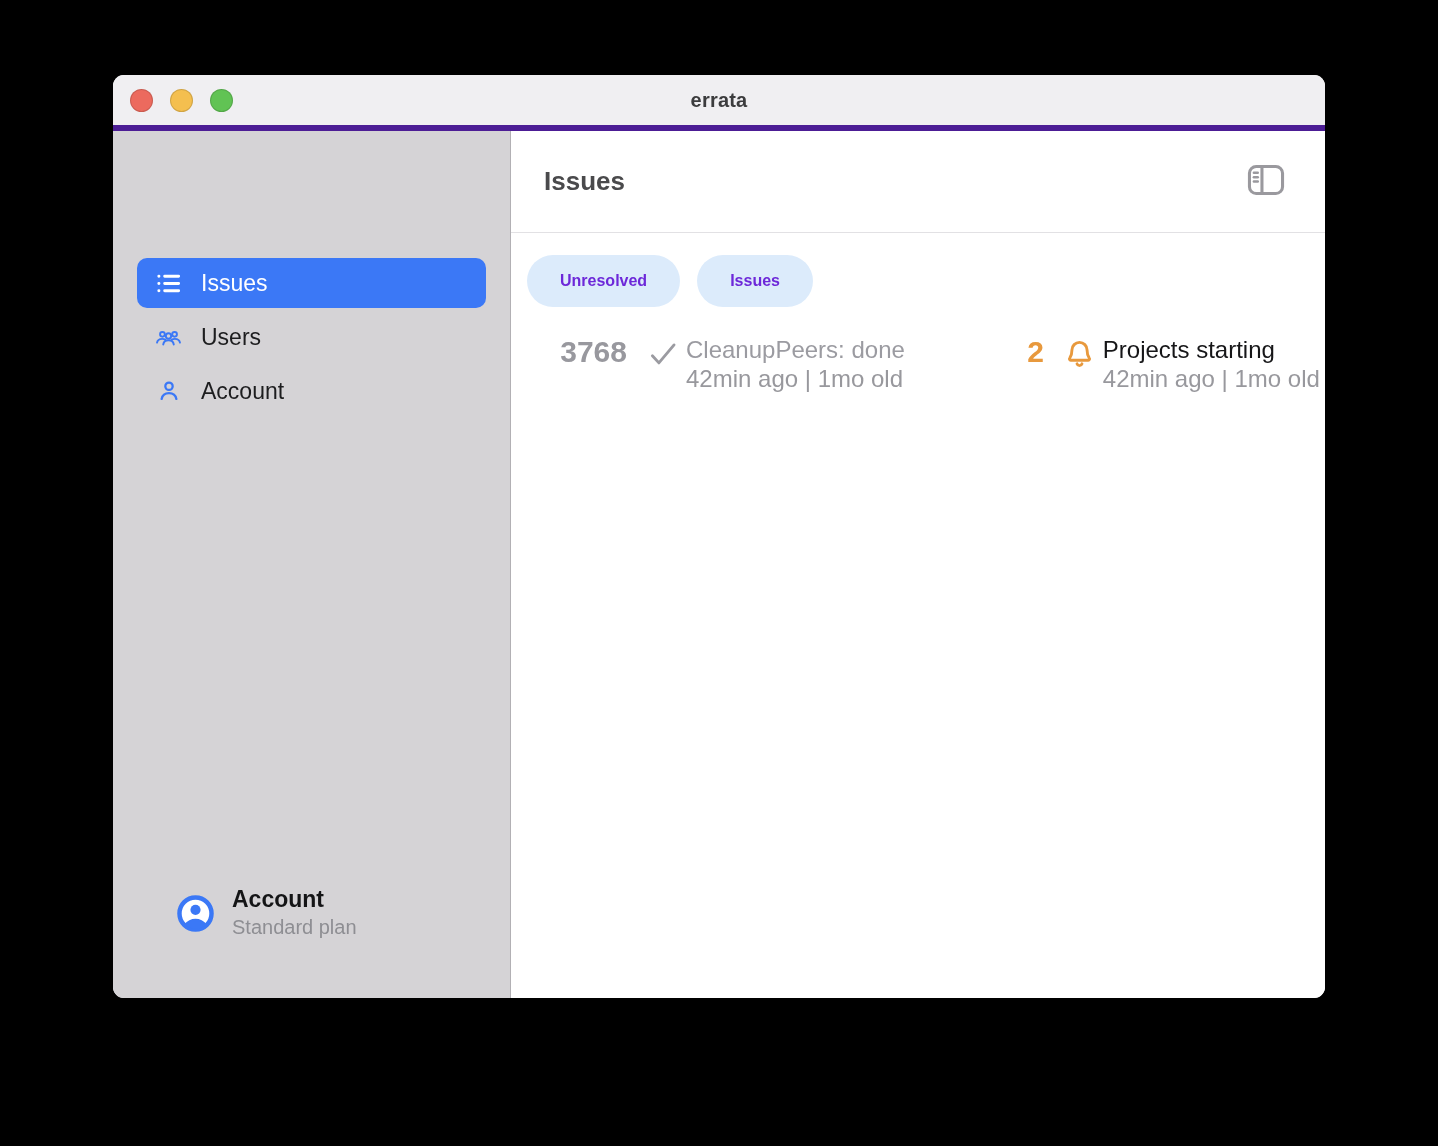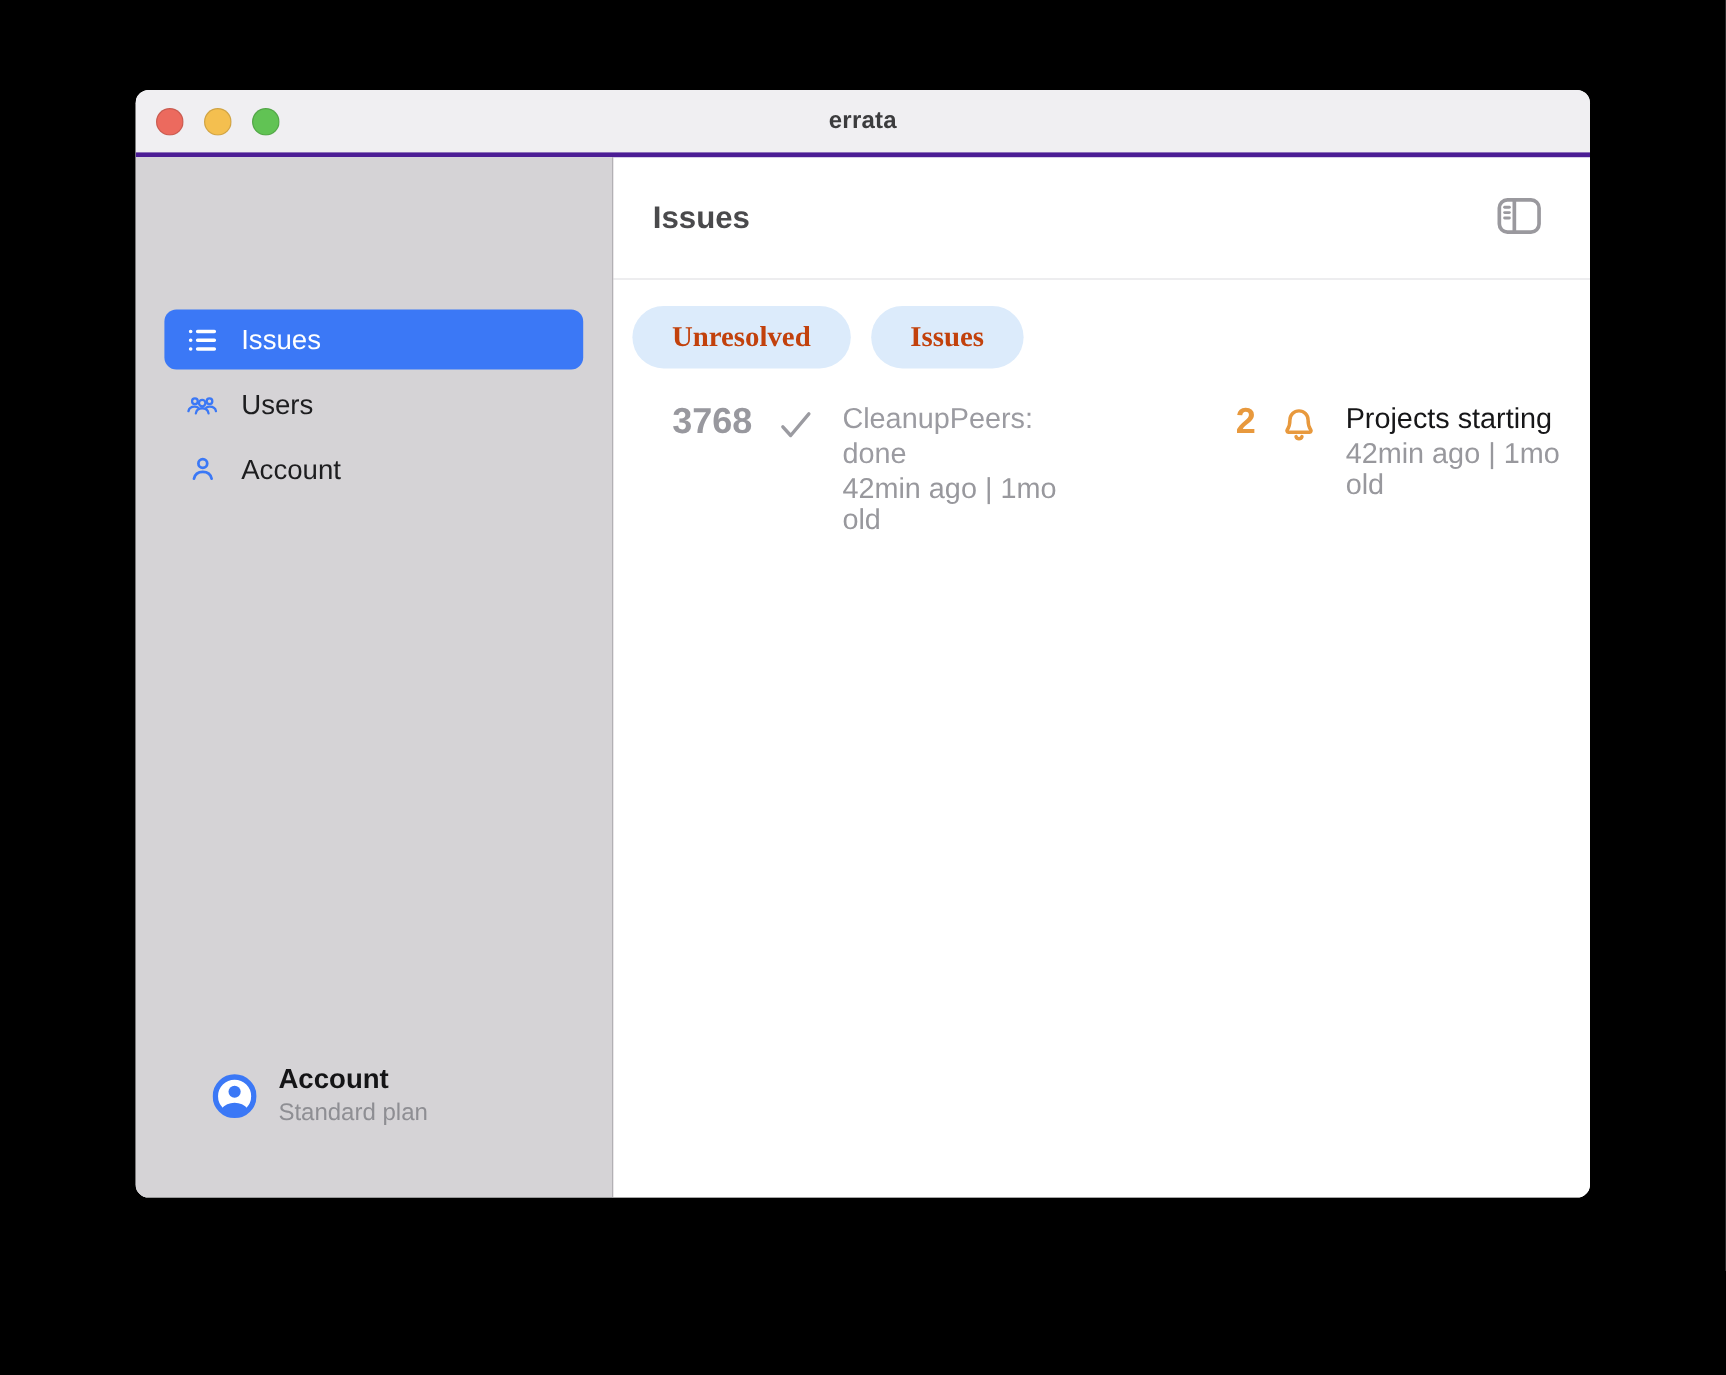--- a/index.html
+++ b/index.html
@@ -21,21 +21,21 @@
     font-family:"Liberation Sans","DejaVu Sans",sans-serif;
     -webkit-font-smoothing:antialiased;}
   .window{
     position:absolute;left:113px;top:75px;width:1212px;height:923px;
     border-radius:11px;overflow:hidden;background:var(--content-bg);
     display:flex;flex-direction:column;
   }
   
   .titlebar{
     height:56px;flex:0 0 56px;background:var(--titlebar-bg);
-    border-bottom:4px solid #4c1d95;
+    border-bottom:6px solid #4c1d95;
     display:flex;align-items:center;justify-content:center;position:relative;
   }
   .traffic{position:absolute;left:17px;top:0;height:100%;display:flex;align-items:center;gap:17px;}
   .traffic .dot{width:23px;height:23px;border-radius:50%;border:1px solid rgba(0,0,0,0.14);}
   .dot.red{background:var(--traffic-red);}
   .dot.yellow{background:var(--traffic-yellow);}
   .dot.green{background:var(--traffic-green);}
   .win-title{font-size:20px;font-weight:700;color:#3c3c3e;letter-spacing:.2px;}
   
   .body{flex:1;display:flex;min-height:0;}
@@ -65,30 +65,30 @@
     display:flex;align-items:center;justify-content:space-between;
     padding:0 40px 0 33px;
   }
   .page-title{font-size:26px;font-weight:700;color:#4a4a4c;}
   .toggle-btn{width:38px;height:34px;display:flex;align-items:center;justify-content:center;
     background:none;border:none;color:#9a999e;cursor:default;}
   .filters{display:flex;gap:17px;padding:22px 0 0 16px;}
   .pill{
     height:52px;border-radius:26px;background:var(--pill-bg);border:none;
     display:flex;align-items:center;padding:0 33px;
-    font-family:Liberation Serif, serif;font-size:24px;font-weight:600;color:#c2410c;cursor:default;
+    font-family:Liberation Sans, sans-serif;font-size:16px;font-weight:600;color:#6d28d9;cursor:default;
   }
   .issue-list{margin-top:28px;display:flex;flex-direction:row;gap:23px;}
   .issue-row{display:flex;align-items:flex-start;}
   .issue-count{
     width:116px;flex:0 0 116px;text-align:right;
     font-size:30px;font-weight:700;line-height:34px;
   }
   .issue-icon{width:38px;flex:0 0 38px;margin-left:17px;display:flex;justify-content:center;padding-top:2px;}
-  .issue-texts{margin-left:20px;min-width:0;}
+  .issue-texts{margin-left:4px;min-width:0;}
   .issue-title{font-size:24px;line-height:29px;}
   .issue-meta{font-size:24px;color:var(--muted);line-height:26px;margin-top:2px;}
   .row-resolved .issue-count{color:#98989e;}
   .row-resolved .issue-title{color:var(--muted-title);}
   .row-resolved .issue-icon{color:#9b9ba1;}
   .row-alert .issue-count{color:var(--orange);}
   .row-alert .issue-title{color:#161618;font-weight:500;}
   .row-alert .issue-icon{color:var(--orange);}
 </style>
 </head>

